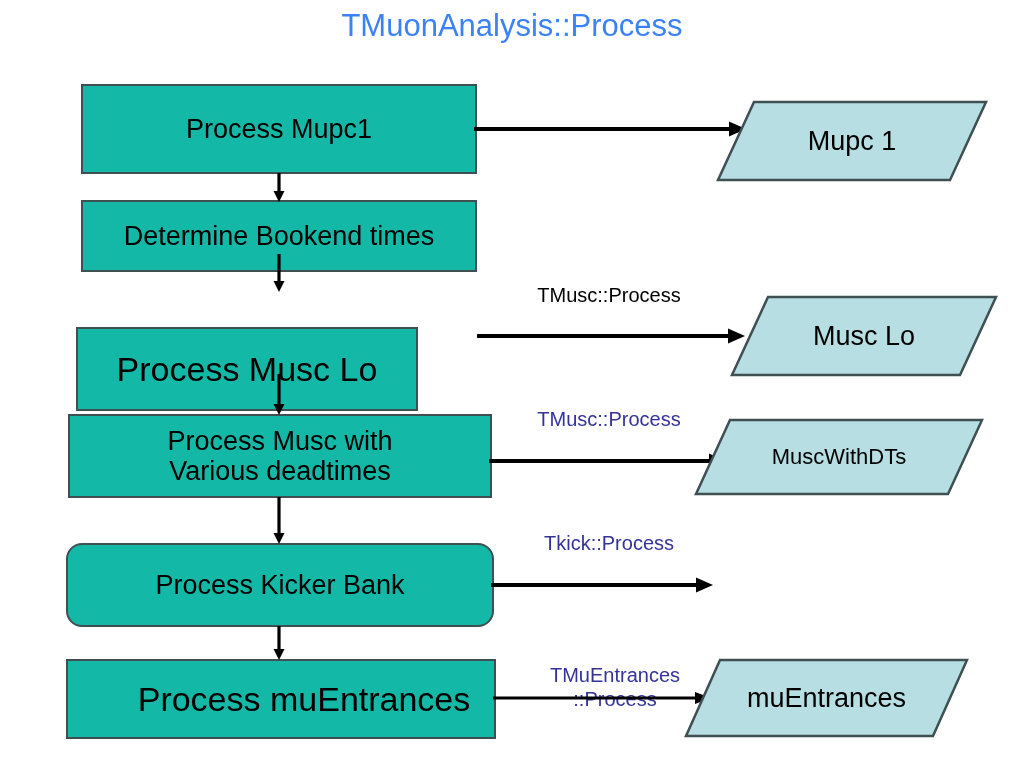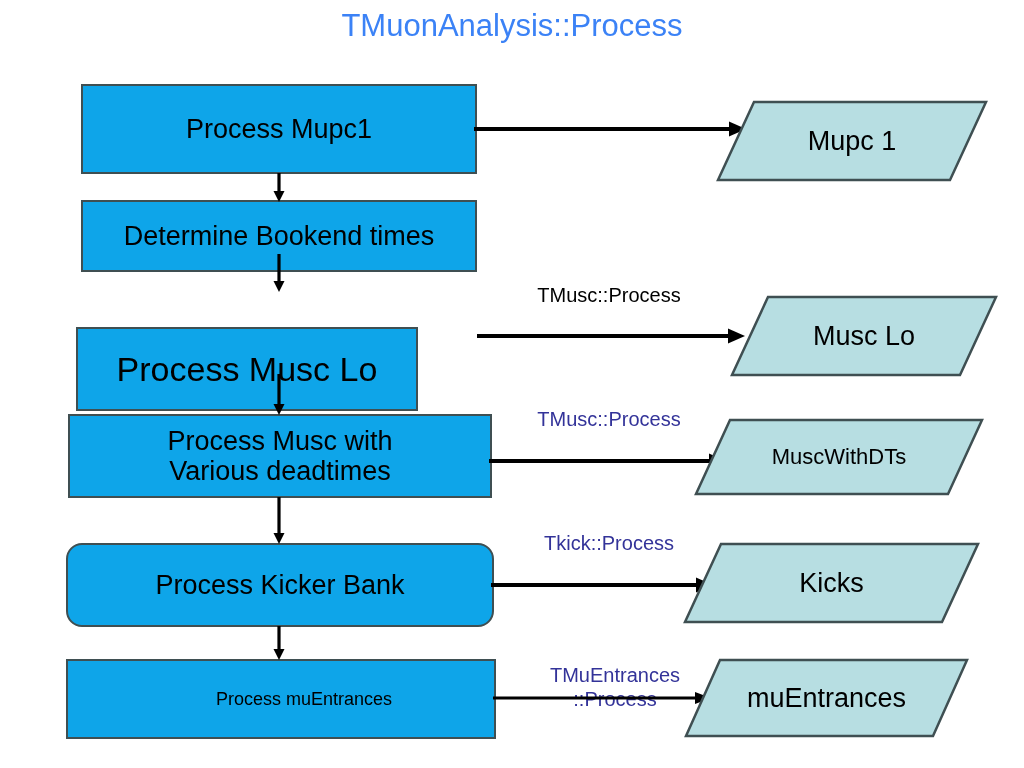--- a/index.html
+++ b/index.html
@@ -24,21 +24,21 @@
     top: 8px;
     width: 1024px;
     text-align: center;
     font-size: 31px;
     color: #3b82f6;
     letter-spacing: 0px;
     white-space: nowrap;
   }
   .proc-box {
     position: absolute;
-    background: #0ea5e9;
+    background: #14b8a6;
     border: 2px solid #3f4f52;
     box-sizing: border-box;
     display: flex;
     align-items: center;
     justify-content: center;
     text-align: center;
     color: #000000;
     line-height: 1.12;
   }
   .proc-box .txt {
@@ -103,21 +103,21 @@
 
   <div class="proc-box" style="left:68px; top:414px; width:424px; height:84px; font-size:27px;">
     <span class="txt">Process Musc with
 Various deadtimes</span>
   </div>
 
   <div class="proc-box" style="left:66px; top:543px; width:428px; height:84px; font-size:27px;border-radius:16px;">
     <span class="txt">Process Kicker Bank</span>
   </div>
 
-  <div class="proc-box" style="left:66px; top:659px; width:430px; height:80px; font-size:18px;padding-left:46px;">
+  <div class="proc-box" style="left:66px; top:659px; width:430px; height:80px; font-size:34px;padding-left:46px;">
     <span class="txt">Process muEntrances</span>
   </div>
 
   <div class="v-arrow" style="left:269px; top:173px;">
     <svg width="20" height="29" viewBox="0 0 20 29">
       <line x1="10" y1="0" x2="10" y2="21" stroke="#000000" stroke-width="3.2"></line>
       <polygon points="10,29 4.5,18 15.5,18" fill="#000000"></polygon>
     </svg>
   </div>
 
@@ -203,26 +203,20 @@
     <div class="para-label" style="font-size:27px;">Musc Lo</div>
   </div>
 
   <div class="para-wrap" style="left:694px; top:418px; width:290px; height:78px;">
     <svg width="290" height="78" viewBox="0 0 290 78">
       <polygon points="36,2 288,2 254,76 2,76" fill="#b7dee2" stroke="#3f4f52" stroke-width="2.5"></polygon>
     </svg>
     <div class="para-label" style="font-size:22px;">MuscWithDTs</div>
   </div>
 
-  <div class="para-wrap" style="left:683px; top:542px; width:297px; height:82px;">
-    <svg width="297" height="82" viewBox="0 0 297 82">
-      <polygon points="38,2 295,2 259,80 2,80" fill="#b7dee2" stroke="#3f4f52" stroke-width="2.5"></polygon>
-    </svg>
-    <div class="para-label" style="font-size:27px;">Kicks</div>
-  </div>
 
   <div class="para-wrap" style="left:684px; top:658px; width:285px; height:80px;">
     <svg width="285" height="80" viewBox="0 0 285 80">
       <polygon points="36,2 283,2 249,78 2,78" fill="#b7dee2" stroke="#3f4f52" stroke-width="2.5"></polygon>
     </svg>
     <div class="para-label" style="font-size:27px;">muEntrances</div>
   </div>
 
 </div>
 

